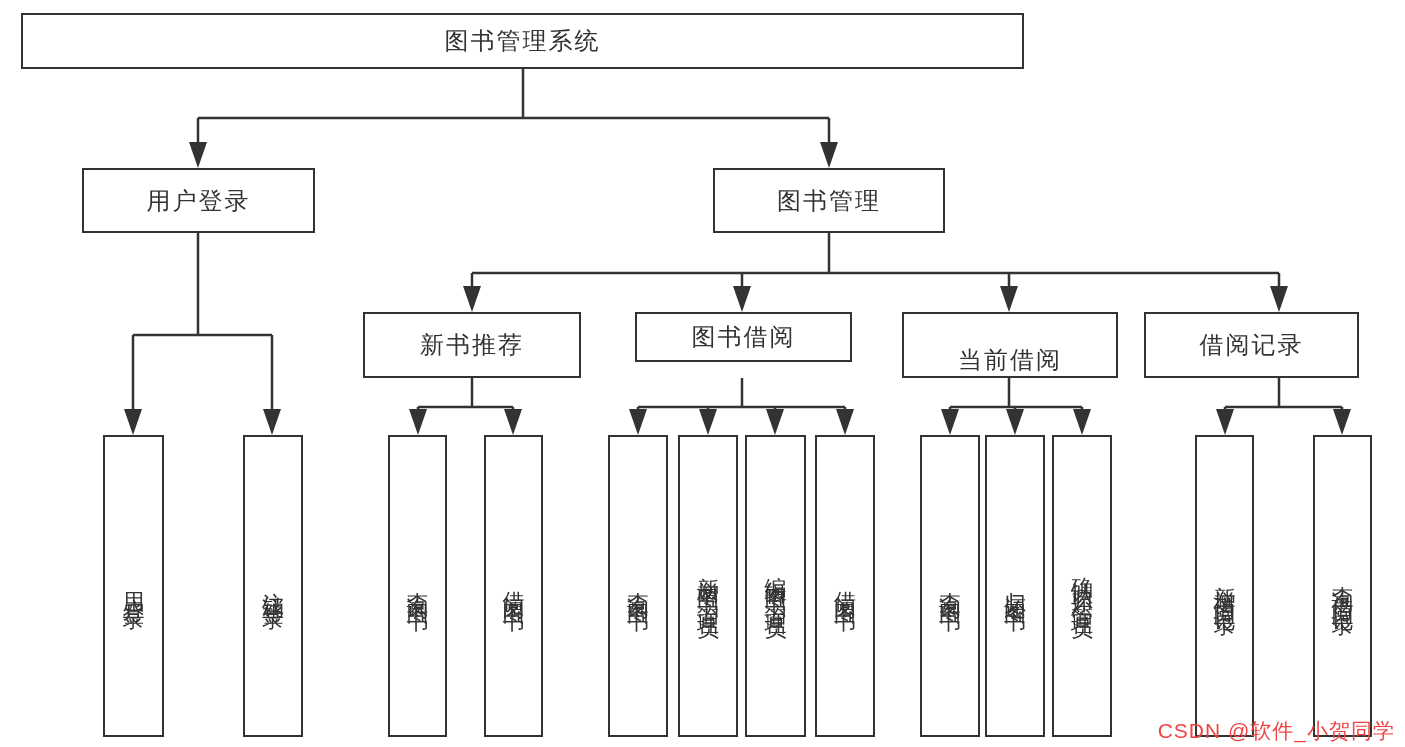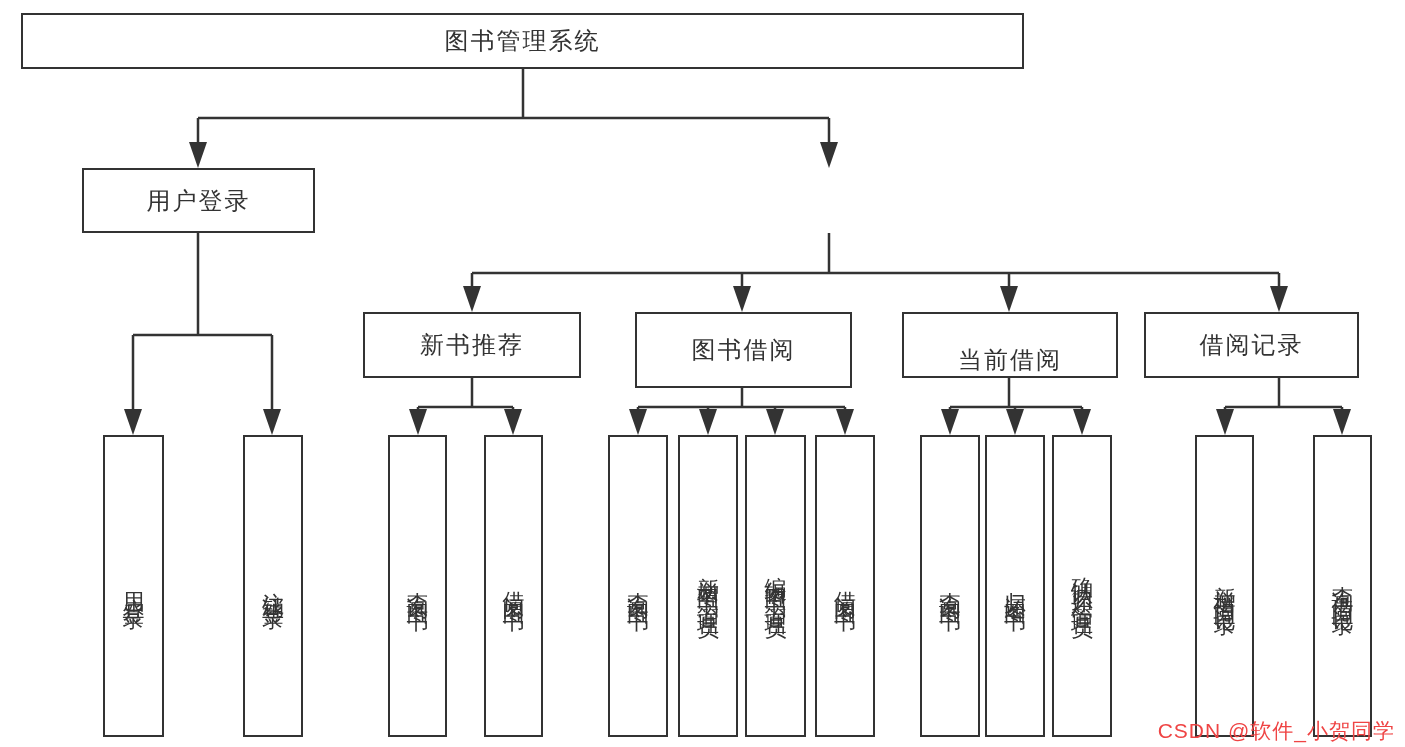--- a/index.html
+++ b/index.html
@@ -89,25 +89,28 @@
     </g>
   </svg>
 
   <div class="node h-node" style="left:21px; top:13px; width:1003px; height:56px;">
     <span>图书管理系统</span>
   </div>
 
   <div class="node h-node" style="left:82px; top:168px; width:233px; height:65px;">
     <span>用户登录</span>
   </div>
+  <div class="node h-node" style="left:713px; top:168px; width:232px; height:65px;">
+    <span>图书管理</span>
+  </div>
 
   <div class="node h-node" style="left:363px; top:312px; width:218px; height:66px;text-align:right;">
     <span>新书推荐</span>
   </div>
-  <div class="node h-node" style="left:635px; top:312px; width:217px; height:76px;">
+  <div class="node h-node" style="left:635px; top:312px; width:217px; height:50px;">
     <span>图书借阅</span>
   </div>
   <div class="node h-node" style="left:902px; top:312px; width:216px; height:66px;align-items:flex-end;">
     <span>当前借阅</span>
   </div>
   <div class="node h-node" style="left:1144px; top:312px; width:215px; height:66px;">
     <span>借阅记录</span>
   </div>
 
   <div class="node v-node" style="left:103px; top:435px; width:61px; height:302px;">

